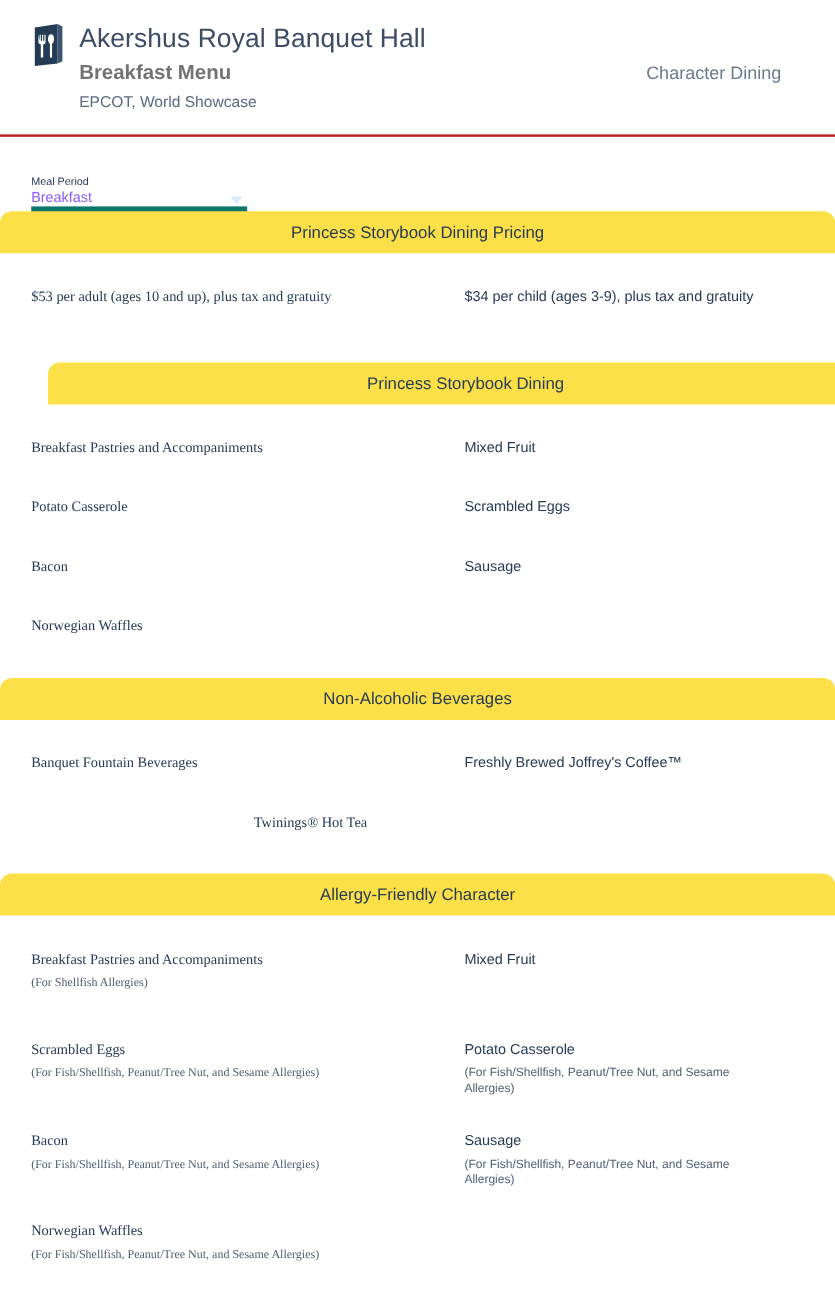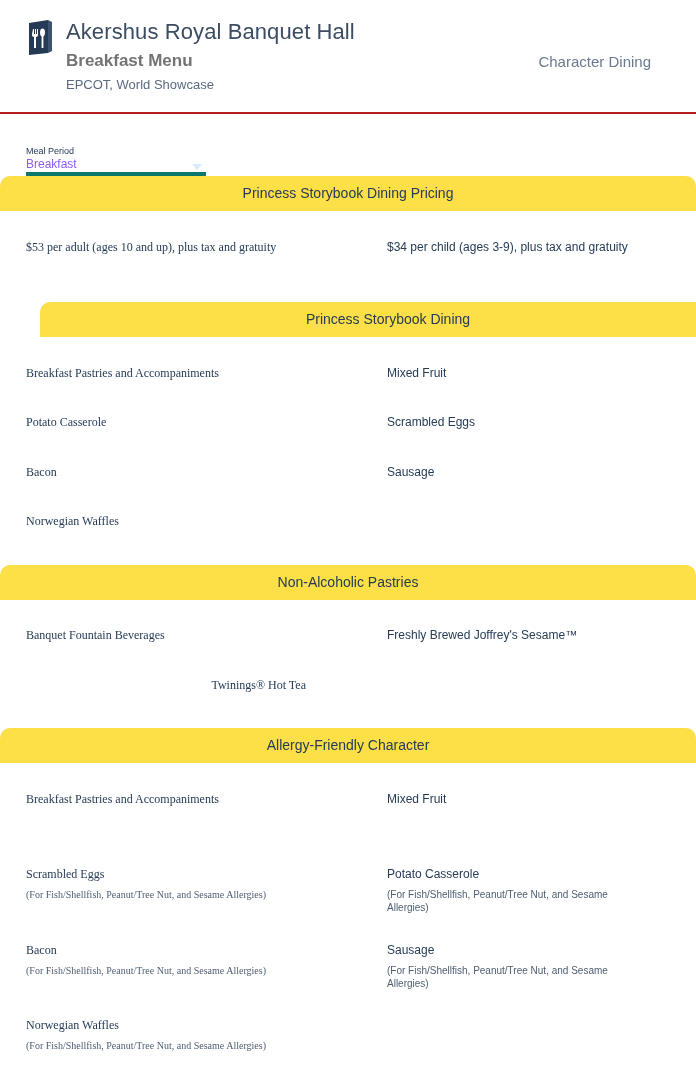--- a/index.html
+++ b/index.html
@@ -49,25 +49,25 @@
 
 <div class="section-head" style="top:302px;margin-left:40px;">Princess Storybook Dining</div>
 <div class="item col1" style="top:367px;"><span>Breakfast Pastries and Accompaniments</span></div>
 <div class="item col2" style="top:367px;"><span>Mixed Fruit</span></div>
 <div class="item col1" style="top:416px;"><span>Potato Casserole</span></div>
 <div class="item col2" style="top:416px;"><span>Scrambled Eggs</span></div>
 <div class="item col1" style="top:466px;"><span>Bacon</span></div>
 <div class="item col2" style="top:466px;"><span>Sausage</span></div>
 <div class="item col1" style="top:515px;"><span>Norwegian Waffles</span></div>
 
-<div class="section-head" style="top:565px;">Non-Alcoholic Pastries</div>
+<div class="section-head" style="top:565px;">Non-Alcoholic Beverages</div>
 <div class="item col1" style="top:629px;"><span>Banquet Fountain Beverages</span></div>
-<div class="item col2" style="top:629px;"><span>Freshly Brewed Joffrey's Sesame™</span></div>
+<div class="item col2" style="top:629px;"><span>Freshly Brewed Joffrey's Coffee™</span></div>
 <div class="item col1" style="top:679px;text-align:right;"><span>Twinings® Hot Tea</span></div>
 
 <div class="section-head" style="top:728px;">Allergy-Friendly Character</div>
-<div class="item col1" style="top:793px;"><span>Breakfast Pastries and Accompaniments</span></div>
+<div class="item col1" style="top:793px;"><span>Breakfast Pastries and Accompaniments</span><span class="desc">(For Shellfish Allergies)</span></div>
 <div class="item col2" style="top:793px;"><span>Mixed Fruit</span></div>
 <div class="item col1" style="top:868px;"><span>Scrambled Eggs</span><span class="desc" style="width:240px;">(For Fish/Shellfish, Peanut/Tree Nut, and Sesame Allergies)</span></div>
 <div class="item col2" style="top:868px;"><span>Potato Casserole</span><span class="desc" style="width:240px;">(For Fish/Shellfish, Peanut/Tree Nut, and Sesame Allergies)</span></div>
 <div class="item col1" style="top:944px;"><span>Bacon</span><span class="desc" style="width:240px;">(For Fish/Shellfish, Peanut/Tree Nut, and Sesame Allergies)</span></div>
 <div class="item col2" style="top:944px;"><span>Sausage</span><span class="desc" style="width:240px;">(For Fish/Shellfish, Peanut/Tree Nut, and Sesame Allergies)</span></div>
 <div class="item col1" style="top:1019px;"><span>Norwegian Waffles</span><span class="desc" style="width:240px;">(For Fish/Shellfish, Peanut/Tree Nut, and Sesame Allergies)</span></div>
 
 </body></html>

